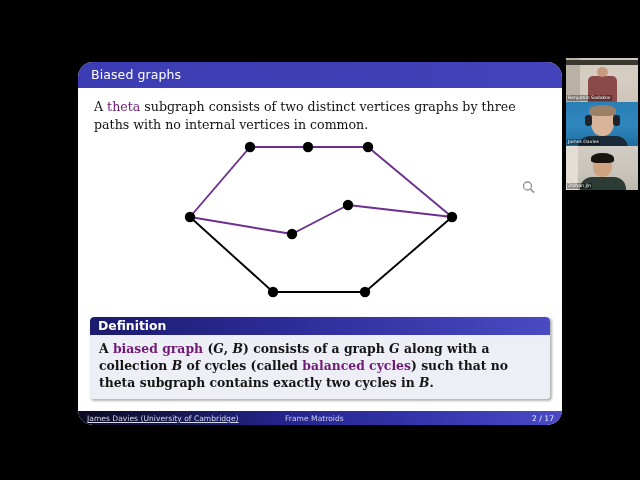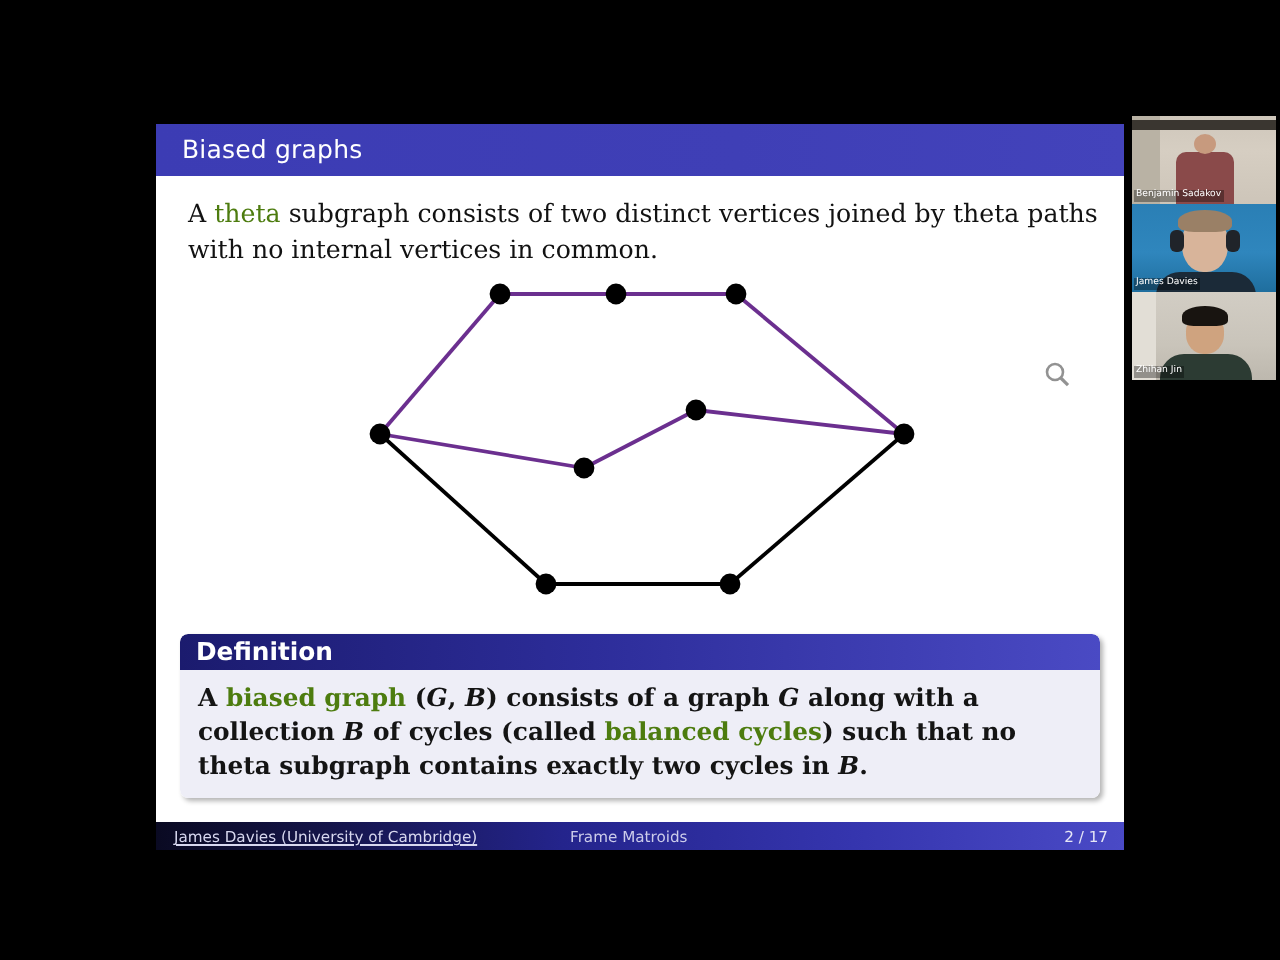--- a/index.html
+++ b/index.html
@@ -17,20 +17,21 @@
 
   
   #slide {
     position: absolute;
     left: 78px;
     top: 62px;
     width: 484px;
     height: 363px;
     background: #ffffff;
     overflow: hidden;
+    border-radius: 15px;
   }
 
   
   #title-bar {
     position: absolute;
     left: 0;
     top: 0;
     width: 484px;
     height: 26px;
     background: #3b3bb0;
@@ -51,21 +52,21 @@
   #intro-para {
     position: absolute;
     left: 16px;
     top: 36px;
     width: 458px;
     font-family: "DejaVu Serif", serif;
     font-size: 12.6px;
     line-height: 17.5px;
     color: #121212;
   }
-  .red { color: #4d7c0f; }
+  .red { color: #701a75; }
 
   
   #graph-figure {
     position: absolute;
     left: 0;
     top: 70px;
     width: 484px;
     height: 180px;
   }
   #graph-svg { display: block; }
@@ -203,21 +204,21 @@
 </head>
 <body>
 
 <div id="slide">
 
   <div id="title-bar">
     <span id="title-text">Biased graphs</span>
   </div>
 
   <div id="intro-para">
-    <span>A </span><span class="red">theta</span><span> subgraph consists of two distinct vertices joined by theta paths with no internal vertices in common.</span>
+    <span>A </span><span class="red">theta</span><span> subgraph consists of two distinct vertices graphs by three paths with no internal vertices in common.</span>
   </div>
 
   <div id="graph-figure">
     <svg id="graph-svg" width="484" height="180" viewBox="0 0 484 180" xmlns="http://www.w3.org/2000/svg">
 
       <g stroke="#6b2f8f" stroke-width="1.9" fill="none">
         <line x1="112" y1="85" x2="172" y2="15"></line>
         <line x1="172" y1="15" x2="230" y2="15"></line>
         <line x1="230" y1="15" x2="290" y2="15"></line>
         <line x1="290" y1="15" x2="374" y2="85"></line>

